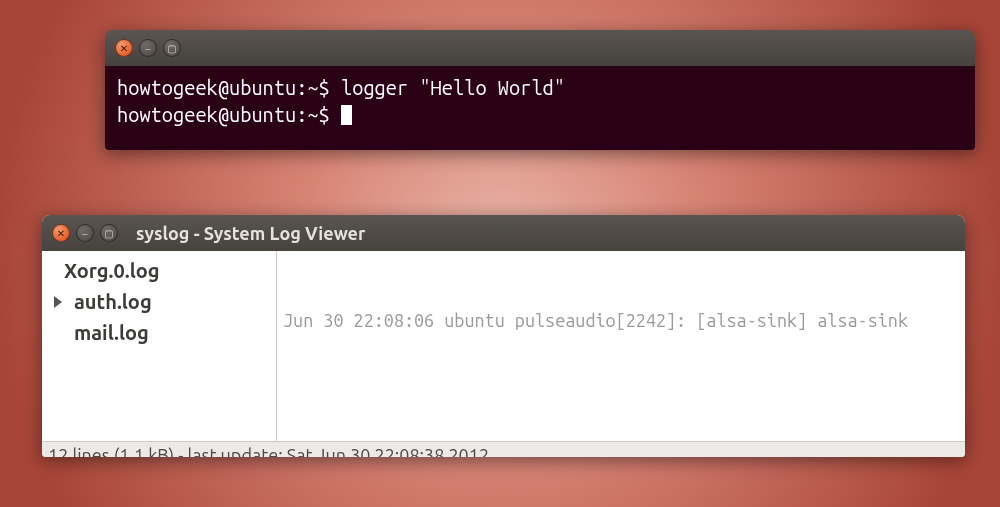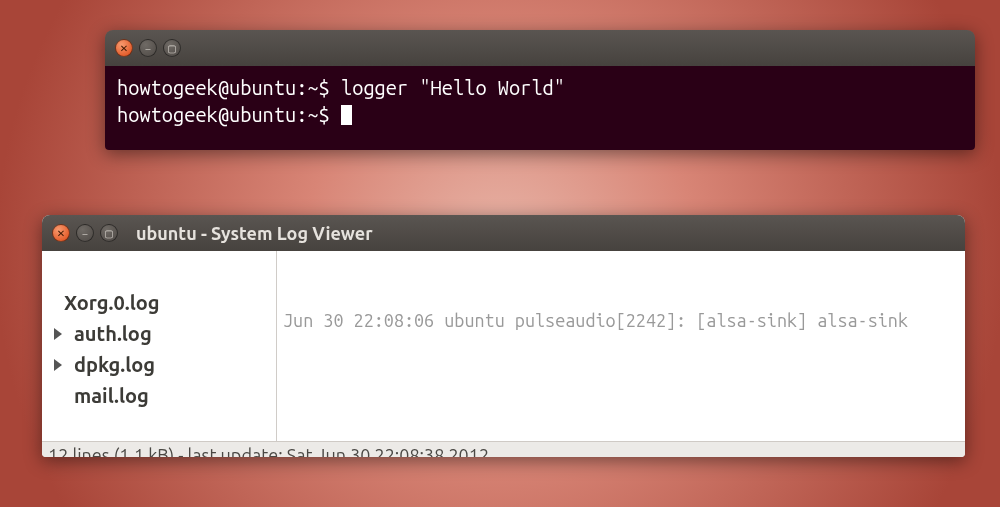--- a/index.html
+++ b/index.html
@@ -95,21 +95,21 @@
       padding: 4px 0 4px 4px;
     }
     .sidebar-item {
       font-size: 20px;
       color: #3c3b37;
       padding: 4px 8px 4px 28px;
       position: relative;
       cursor: pointer;
       font-weight: bold;
     }
-    .sidebar-item.bold { font-weight: 700; padding-left: 18px; margin-top: 32px; }
+    .sidebar-item.bold { font-weight: 700; padding-left: 18px; }
     .sidebar-item .tri {
       position: absolute;
       left: 8px;
       top: 10px;
       width: 0; height: 0;
       border-top: 6px solid transparent;
       border-bottom: 6px solid transparent;
       border-left: 8px solid #555;
     }
     .sidebar-item.selected {
@@ -151,35 +151,31 @@
     <div class="term-line"><span>howtogeek@ubuntu:~$ </span><span>logger "Hello World"</span></div>
     <div class="term-line"><span>howtogeek@ubuntu:~$ </span><span class="cursor"></span></div>
   </div>
 </div>
 
 <div class="logviewer-window">
   <div class="logviewer-titlebar">
     <span class="win-btn win-close">✕</span>
     <span class="win-btn win-min">–</span>
     <span class="win-btn win-max">▢</span>
-    <span class="titlebar-title">ubuntu - System Log Viewer</span>
+    <span class="titlebar-title">syslog - System Log Viewer</span>
   </div>
 
   <div class="logviewer-content">
     <div class="sidebar">
       <div class="sidebar-item bold">
         <span>Xorg.0.log</span>
       </div>
       <div class="sidebar-item">
         <span class="tri"></span>
         <span>auth.log</span>
-      </div>
-      <div class="sidebar-item">
-        <span class="tri"></span>
-        <span>dpkg.log</span>
       </div>
       <div class="sidebar-item">
         <span>mail.log</span>
       </div>
     </div>
 
     <div class="log-pane">
       <span class="log-row gray"><span>Jun 30 22:08:06 ubuntu pulseaudio[2242]: [alsa-sink] alsa-sink</span></span>
       
       

